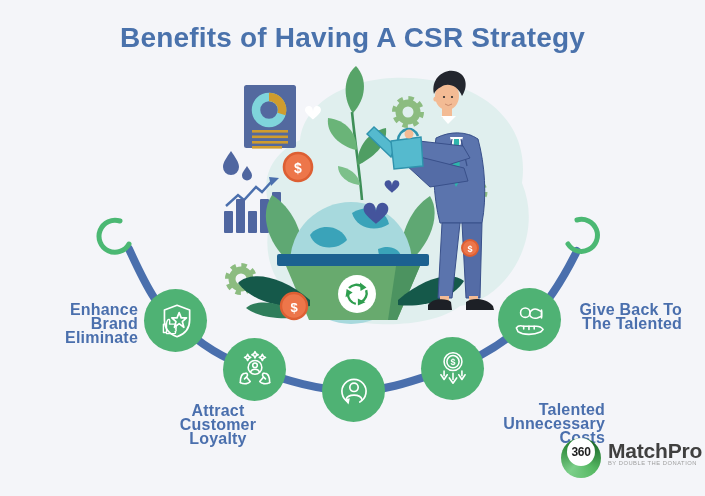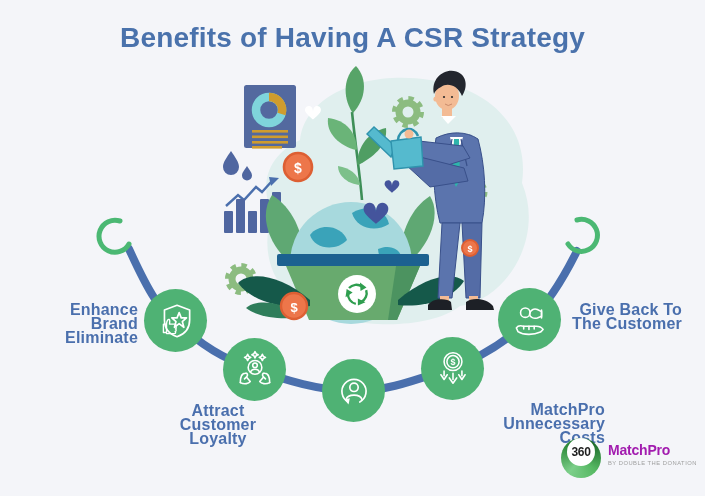--- a/index.html
+++ b/index.html
@@ -31,21 +31,21 @@
     width:40px;height:40px;border-radius:50%;
     background:conic-gradient(from 220deg,#7ccf8a,#2e8b3a,#1d6b2a,#56b863,#7ccf8a);
     display:flex;justify-content:center;
   }
   .logo-ring-inner{
     width:28px;height:28px;border-radius:50%;background:#fff;
     display:flex;align-items:center;justify-content:center;
     font-size:12px;font-weight:bold;color:#1e1e1e;letter-spacing:-.3px;
   }
   .logo-text{margin-left:7px;padding-top:4px;}
-  .logo-name{font-size:14px;font-weight:bold;color:#a21caf;letter-spacing:-.2px;line-height:17px;}
+  .logo-name{font-size:21px;font-weight:bold;color:#404040;letter-spacing:-.2px;line-height:17px;}
   .logo-tagline{font-size:5.8px;color:#9f9f9f;letter-spacing:.5px;margin-top:1px;}
 </style>
 </head>
 <body>
 
 <div class="stage">
 
   <div class="b title">Benefits of Having A CSR Strategy</div>
 
   <svg class="b illus" width="705" height="496" viewBox="0 0 705 496">
@@ -252,36 +252,36 @@
     <svg width="42" height="42" viewBox="0 0 40 40" fill="none" stroke="#ffffff" stroke-width="1.5" stroke-linejoin="round" stroke-linecap="round">
       <circle cx="20" cy="13" r="8.5"></circle>
       <circle cx="20" cy="13" r="5.8"></circle>
       <text x="20" y="13.5" text-anchor="middle" dominant-baseline="central" font-size="8.5" font-weight="bold" fill="#ffffff" stroke="none">$</text>
       <path d="M20,24 V30 M16.5,28.5 L20,33.5 L23.5,28.5"></path>
       <path d="M11.5,22 V26.5 M8.5,25.5 L11.5,30 L14.5,25.5"></path>
       <path d="M28.5,22 V26.5 M25.5,25.5 L28.5,30 L31.5,25.5"></path>
     </svg>
   </div>
   <div class="b blabel lab-left" style="left:435px;top:403px;width:170px;">
-    <span>MatchPro Unnecessary</span>
+    <span>Talented Unnecessary</span>
     <span>Costs</span>
   </div>
 
   <div class="b bcircle" style="left:498px;top:288px;">
     <svg width="42" height="42" viewBox="0 0 40 40" fill="none" stroke="#ffffff" stroke-width="1.5" stroke-linejoin="round" stroke-linecap="round">
       <circle cx="15.5" cy="13" r="4.5"></circle>
       <path d="M19.5,14.5 C20,10.5 24,8.5 27,10 L31,12 L31,16.5 L27,18 C23.5,19 20,17.5 19.5,14.5 Z"></path>
       <path d="M31,10.5 V18"></path>
       <path d="M7,27.5 C9,24.5 12,25.5 14,26 L26,26 C29,26 31,27 32.5,29 L30,31.5 C23,34.5 14,34.5 8.5,31 Z"></path>
       <path d="M14,26 V28.5 M19,26 V29 M24,26 V28.5"></path>
     </svg>
   </div>
   <div class="b blabel lab-left" style="left:572px;top:303px;width:110px;">
     <span>Give Back To</span>
-    <span>The Customer</span>
+    <span>The Talented</span>
   </div>
 
   <div class="b logo">
     <div class="logo-ring">
       <div class="logo-ring-inner">360</div>
     </div>
     <div class="logo-text">
       <div class="logo-name">MatchPro</div>
       <div class="logo-tagline">BY DOUBLE THE DONATION</div>
     </div>

